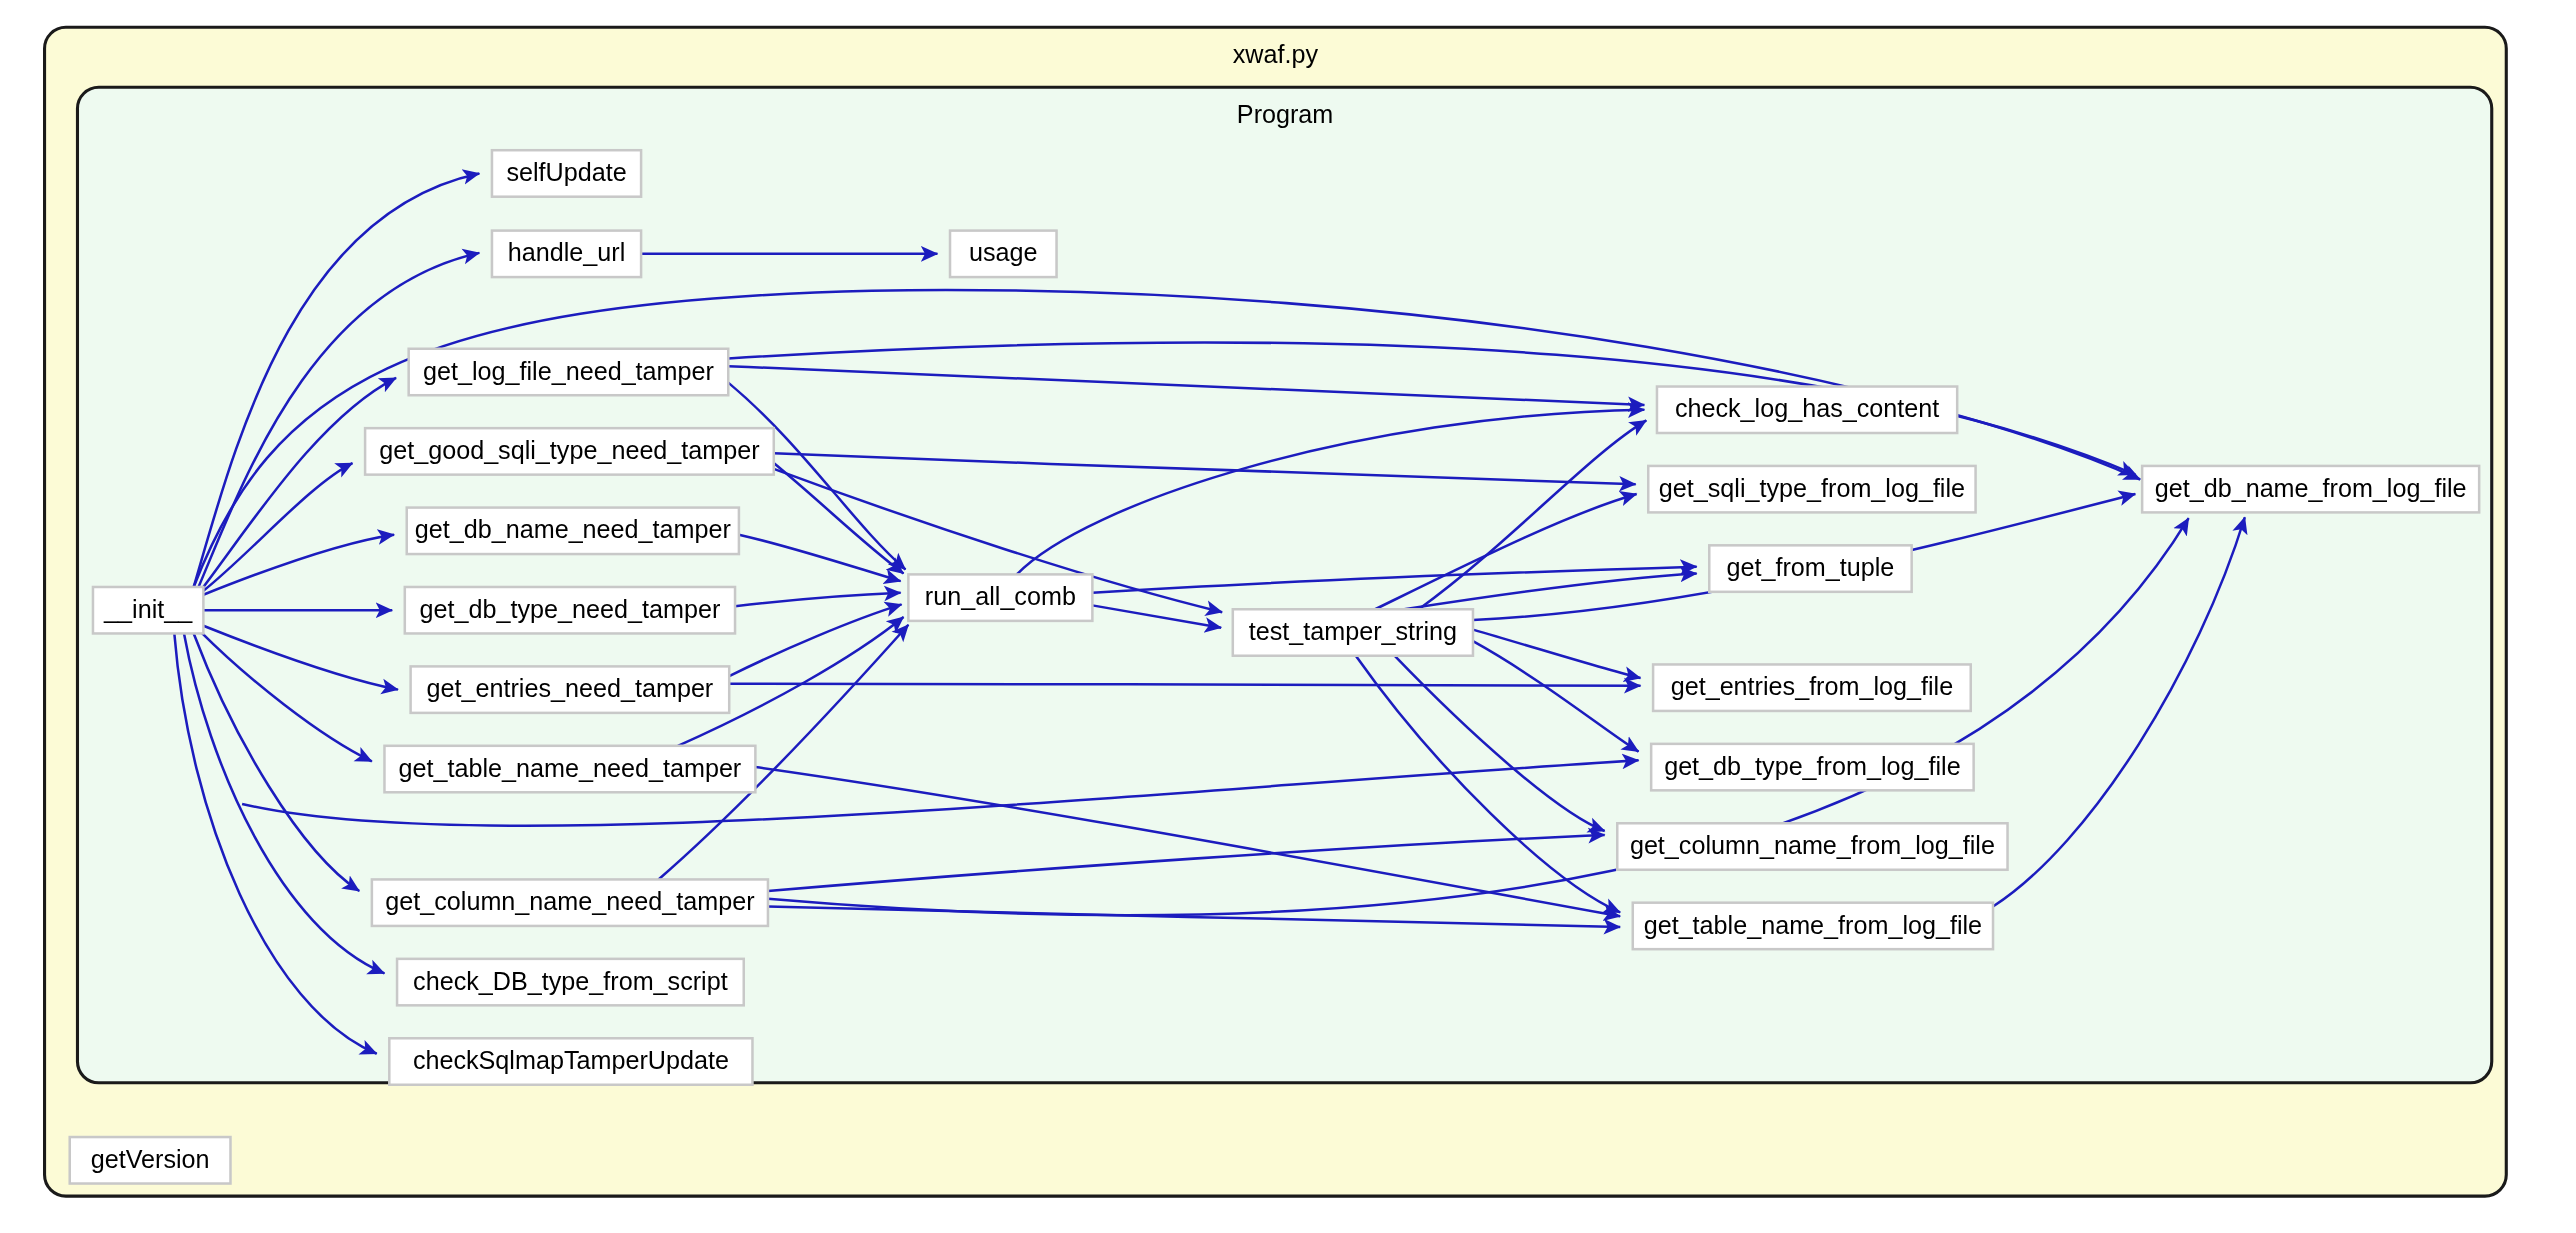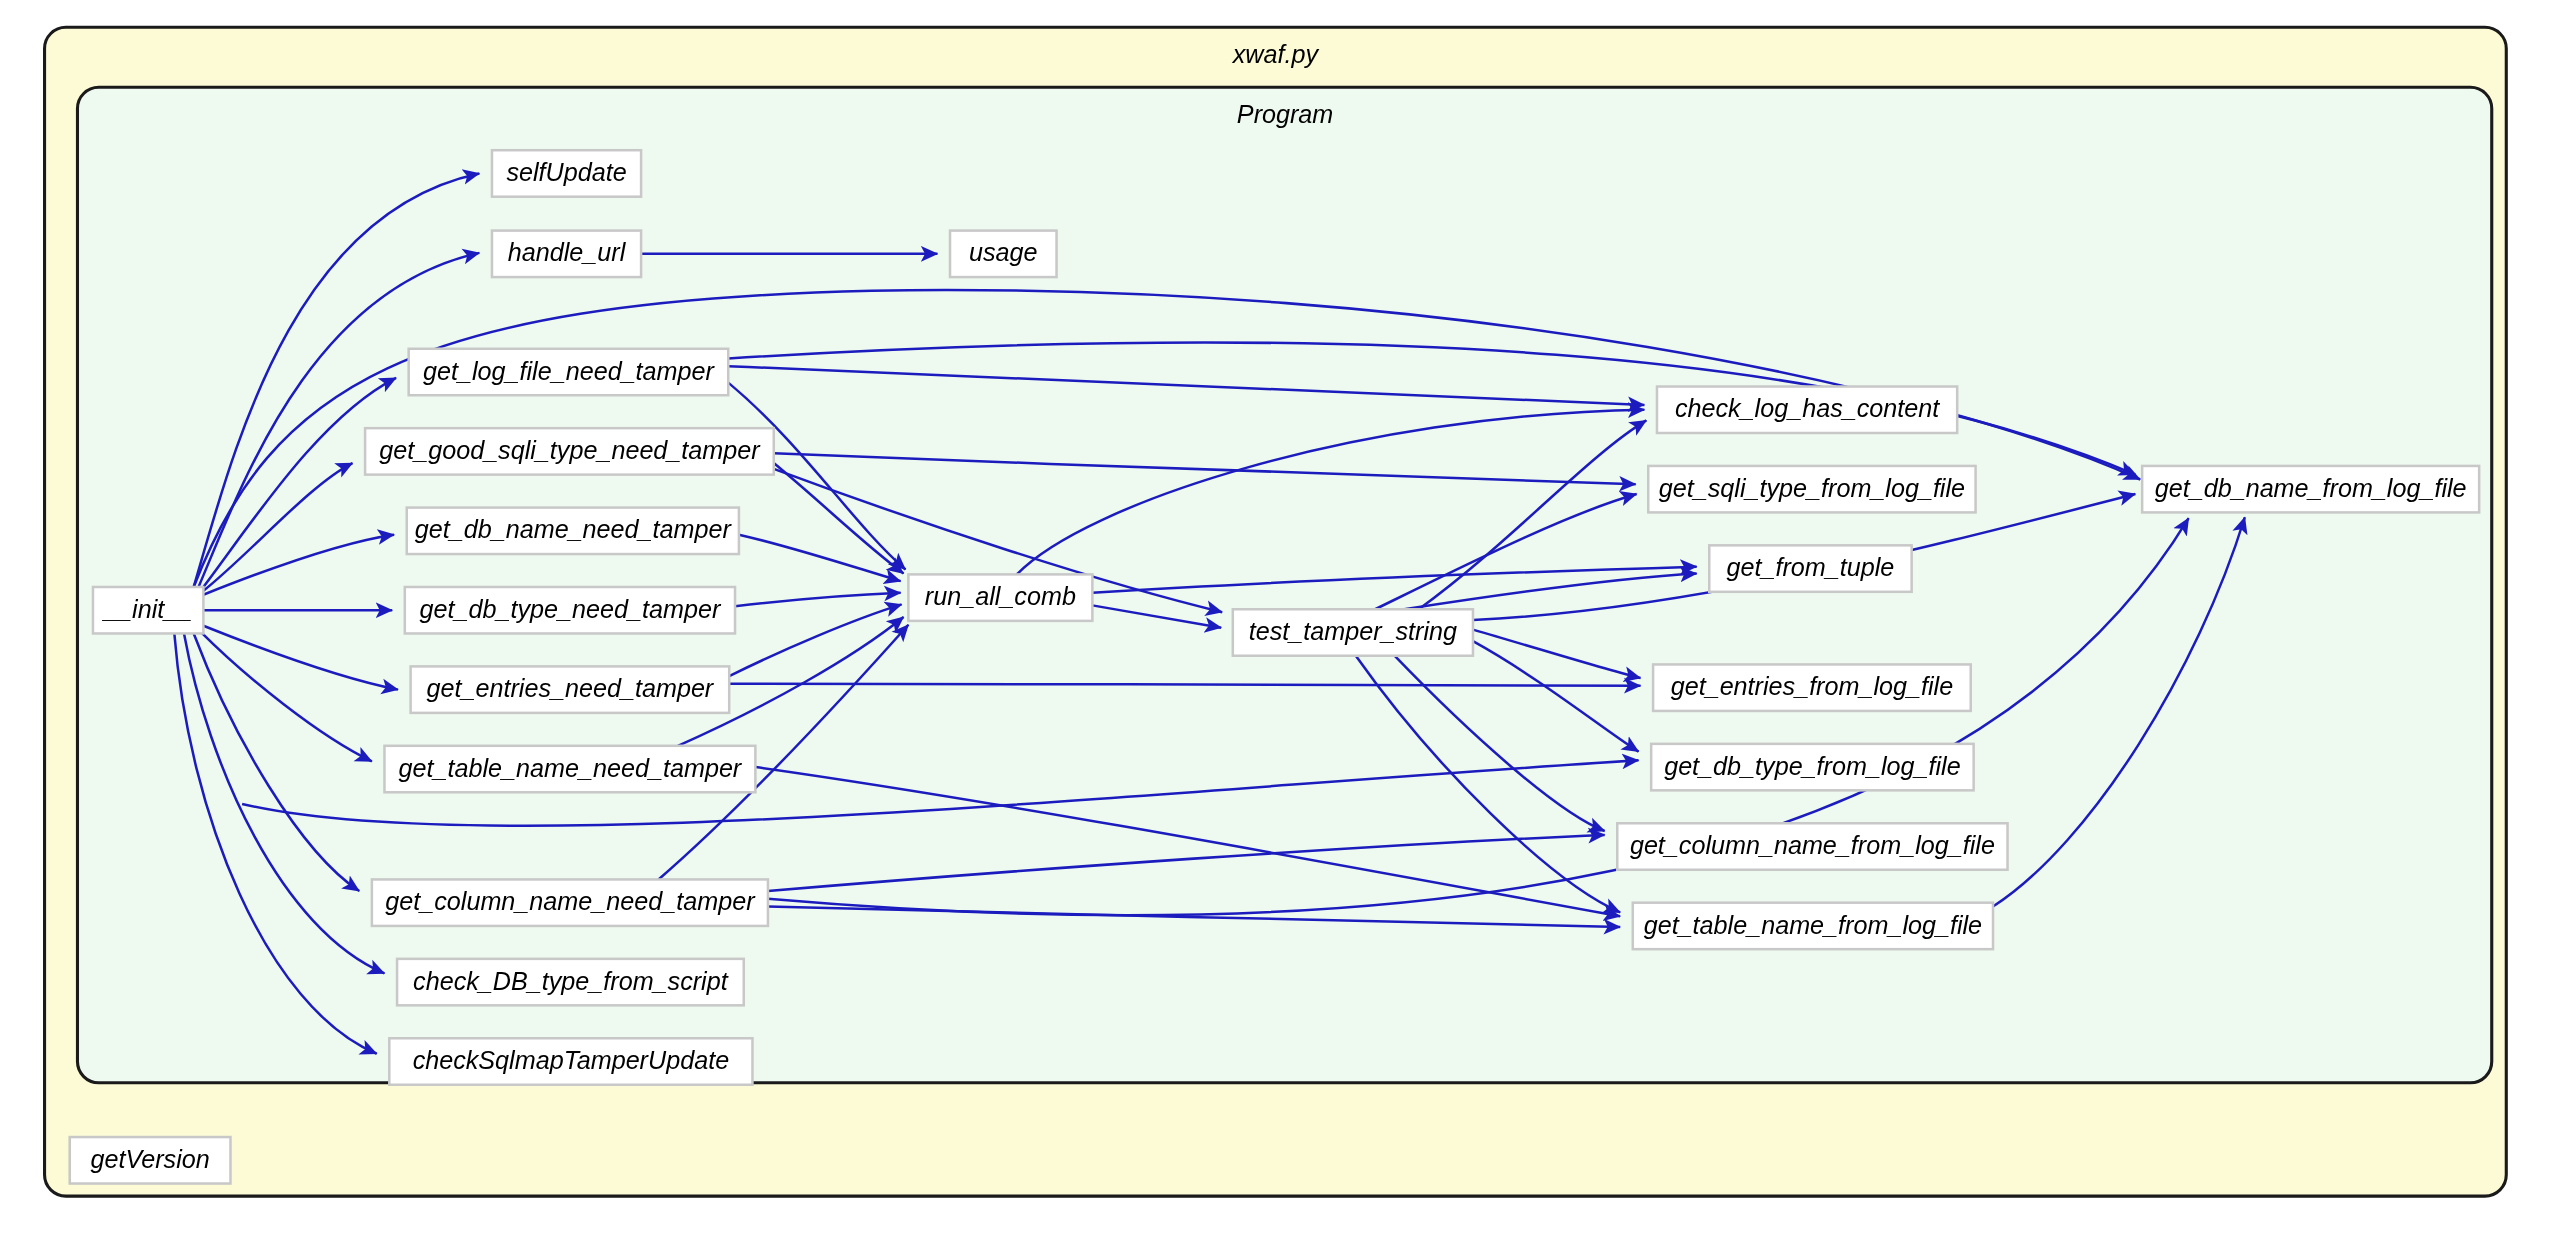--- a/index.html
+++ b/index.html
@@ -11,21 +11,20 @@
     width: 2576px;
     height: 1234px;
     font-family: "Liberation Sans", sans-serif;
     overflow: hidden;
   }
   #canvas {
     position: relative;
     width: 2576px;
     height: 936px;
     background: #ffffff;
-    font-style: italic;
   }
   svg#graph {
     position: absolute;
     top: 0;
     left: 0;
     width: 2576px;
     height: 1234px;
   }
   .cluster-rect {
     stroke: #1a1a1a;

